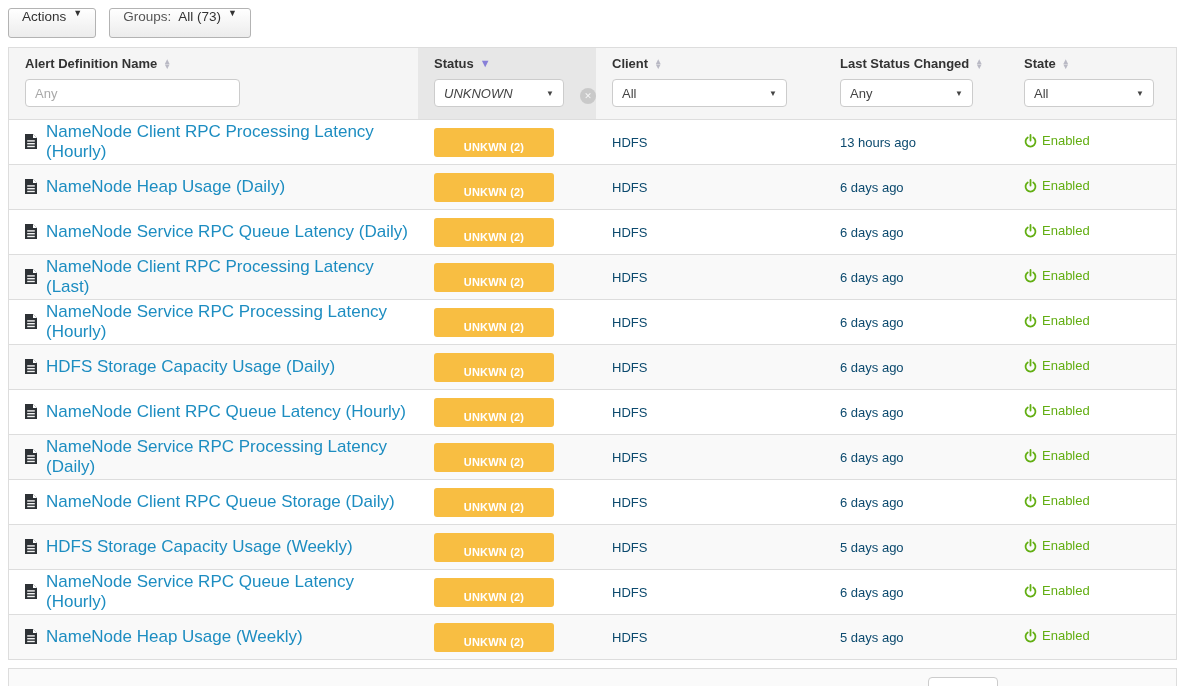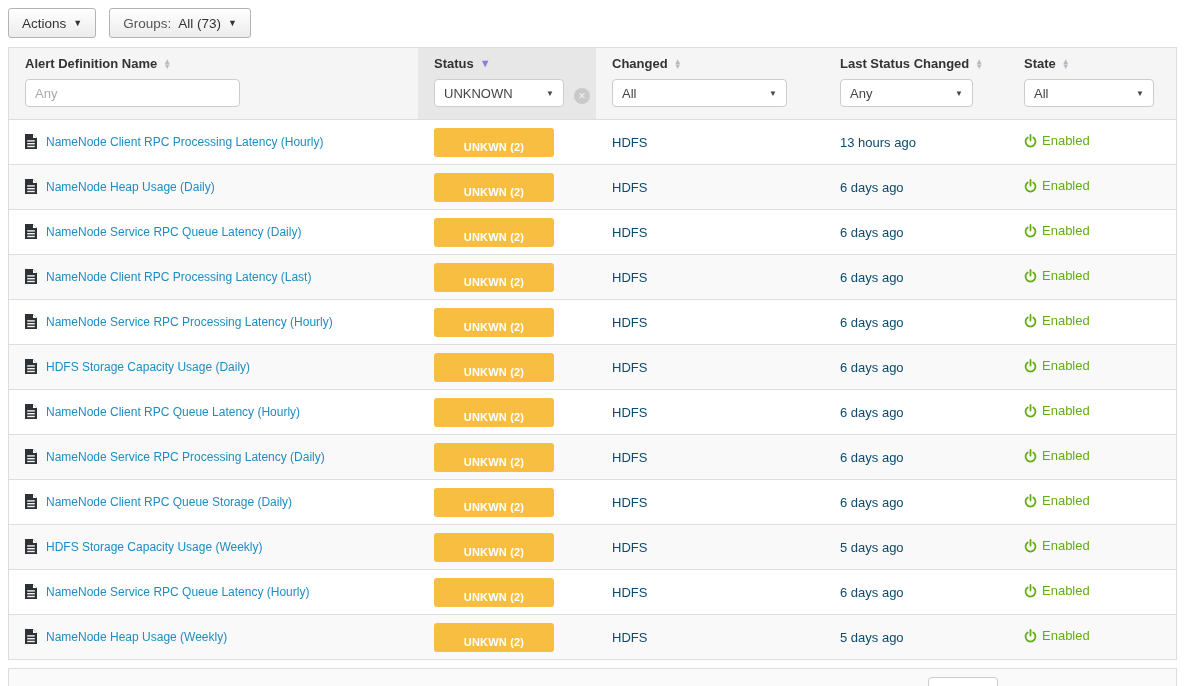--- a/index.html
+++ b/index.html
@@ -2,21 +2,21 @@
 <html><head>
 <meta charset="utf-8">
 <style>
   * { margin:0; padding:0; box-sizing:border-box; }
   html,body { width:1185px; height:686px; background:#fff; overflow:hidden; }
   body { font-family:"Liberation Sans","DejaVu Sans",sans-serif; font-size:13px; color:#333; }
 
   
   .toolbar { padding:8px 8px 9px 8px; display:flex; gap:13px; align-items:flex-start; }
   .btn {
-    display:inline-flex; align-items:center; gap:7px;
+    display:inline-flex; gap:7px;
     height:30px; padding:0 13px;
     background:linear-gradient(#ffffff,#ececec);
     border:1px solid #b3b3b3; border-radius:3px;
     font-size:13.5px; color:#333; cursor:pointer; white-space:nowrap;
   }
   .btn .caret { font-size:9px; color:#333; line-height:1; }
   .btn .lbl-muted { color:#555; }
 
   
   .tbl-wrap { margin:0 8px; border:1px solid #ddd; }
@@ -38,32 +38,32 @@
                 padding:0 9px; font-size:13px; color:#333; background:#fff;
                 font-family:"Liberation Sans","DejaVu Sans",sans-serif; }
   .name-input::placeholder { color:#a9a9a9; }
 
   .fselect { display:inline-flex; align-items:center; justify-content:space-between;
              height:28px; background:#fff; border:1px solid #ccc; border-radius:4px;
              padding:0 9px; font-size:13px; color:#444; cursor:pointer; vertical-align:top; }
   .fselect .fs-caret { font-size:8px; color:#444; margin-left:6px; }
   .w-status{width:130px} .w-service{width:175px} .w-changed{width:133px} .w-state{width:130px}
 
-  .status-cellwrap { display:inline-flex; align-items:center; gap:10px; }
+  .status-cellwrap { display:inline-flex; align-items:center; gap:16px;font-style:italic; }
   .clear-x { width:16px; height:16px; border-radius:50%; background:#c9c9c9; color:#f5f5f5;
              font-size:9px; display:inline-flex; align-items:center; justify-content:center;
              cursor:pointer; margin-top:6px; flex:0 0 auto; }
 
   tbody tr { height:44px; border-top:1px solid #ddd; background:#fff; }
   tbody tr:nth-child(even) { background:#f9f9f9; }
   tbody td { padding:0 8px 0 16px; vertical-align:middle; }
 
   td.cell-name { display:flex; align-items:center; gap:9px; height:44px; }
   .file-icon { display:inline-flex; flex:0 0 auto; margin-top:-1px; }
-  a.alert-link { color:#1d8dc1; text-decoration:none; font-size:12px; cursor:pointer; }
+  a.alert-link { color:#1d8dc1; text-decoration:none; font-size:17px; cursor:pointer; }
 
   .badge-unknown { display:inline-block; width:120px; text-align:center;
                    background:#f8be42; color:#fff; font-weight:bold; font-size:11px;
                    line-height:1; padding:14px 0 4px; border-radius:3px; letter-spacing:.2px; }
 
   .cell-service, .cell-changed { color:#0c4a6e; font-size:13px; }
 
   .state-enabled { display:inline-flex; align-items:center; gap:5px; color:#62ae12; font-size:13px; }
   .power-icon { display:inline-flex; }
 
@@ -114,21 +114,21 @@
           </span>
         </th>
         <th class="sorted">
           <span class="th-inner">
             <span>Status</span>
             <span class="sort-desc">▼</span>
           </span>
         </th>
         <th>
           <span class="th-inner">
-            <span>Changed</span>
+            <span>Client</span>
             <span class="sorter">
                 <i>▲</i>
                 <i>▼</i>
               </span>
           </span>
         </th>
         <th>
           <span class="th-inner">
             <span>Last Status Changed</span>
             <span class="sorter">

